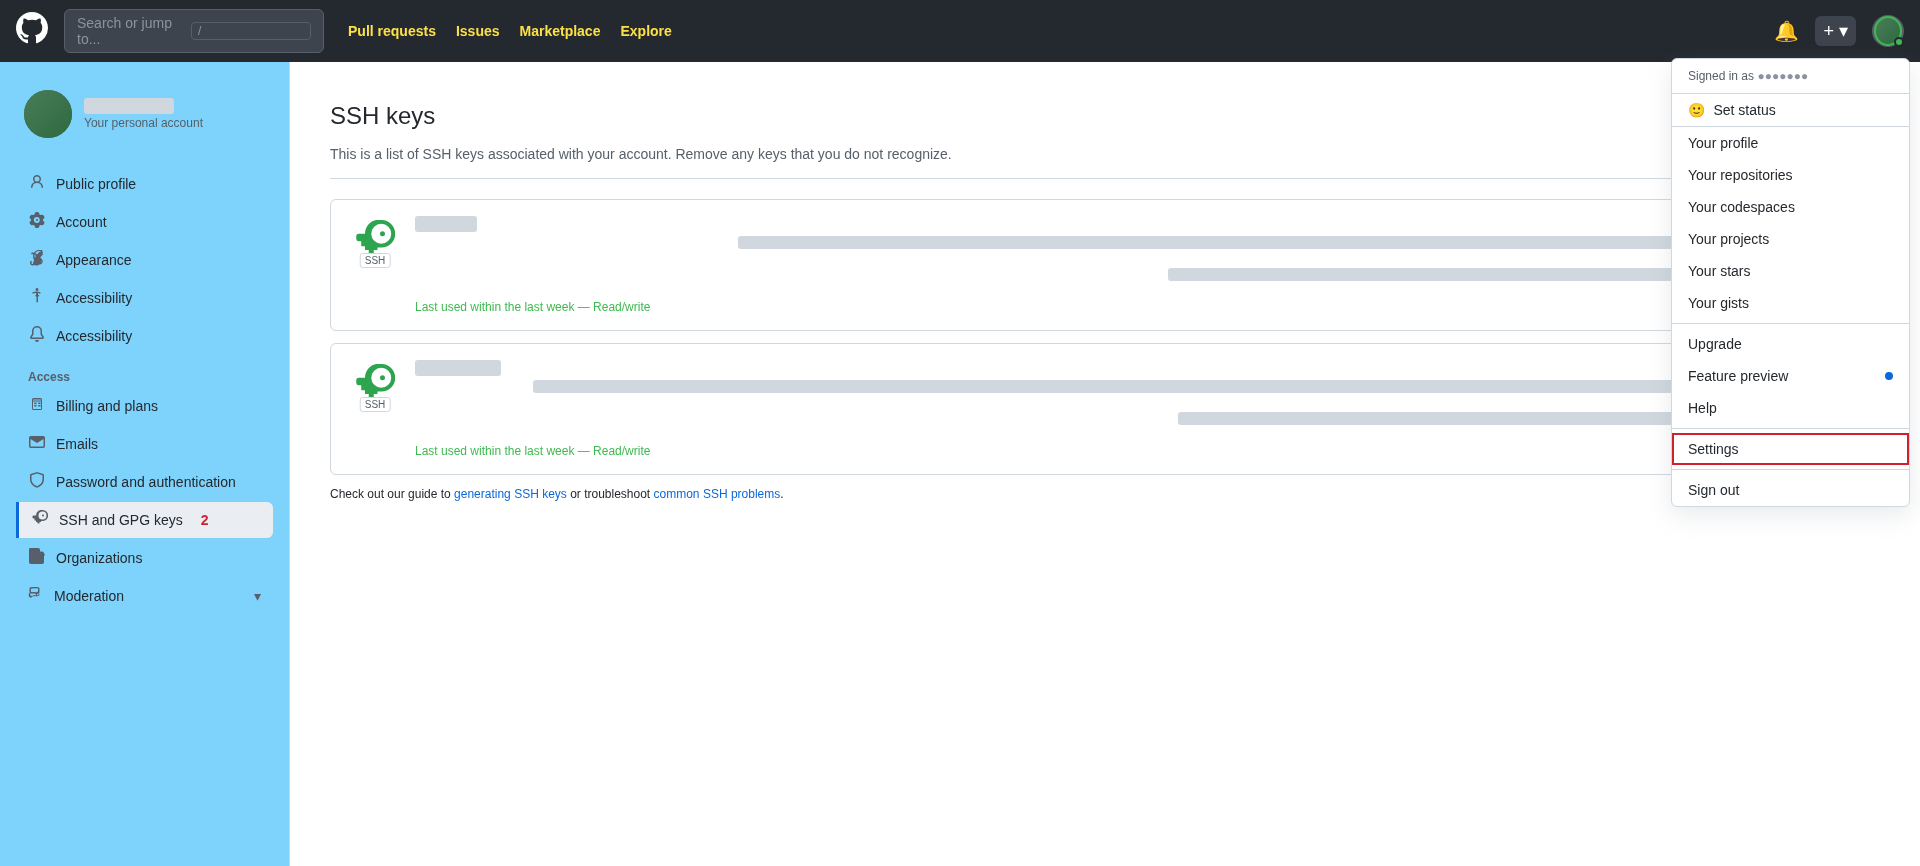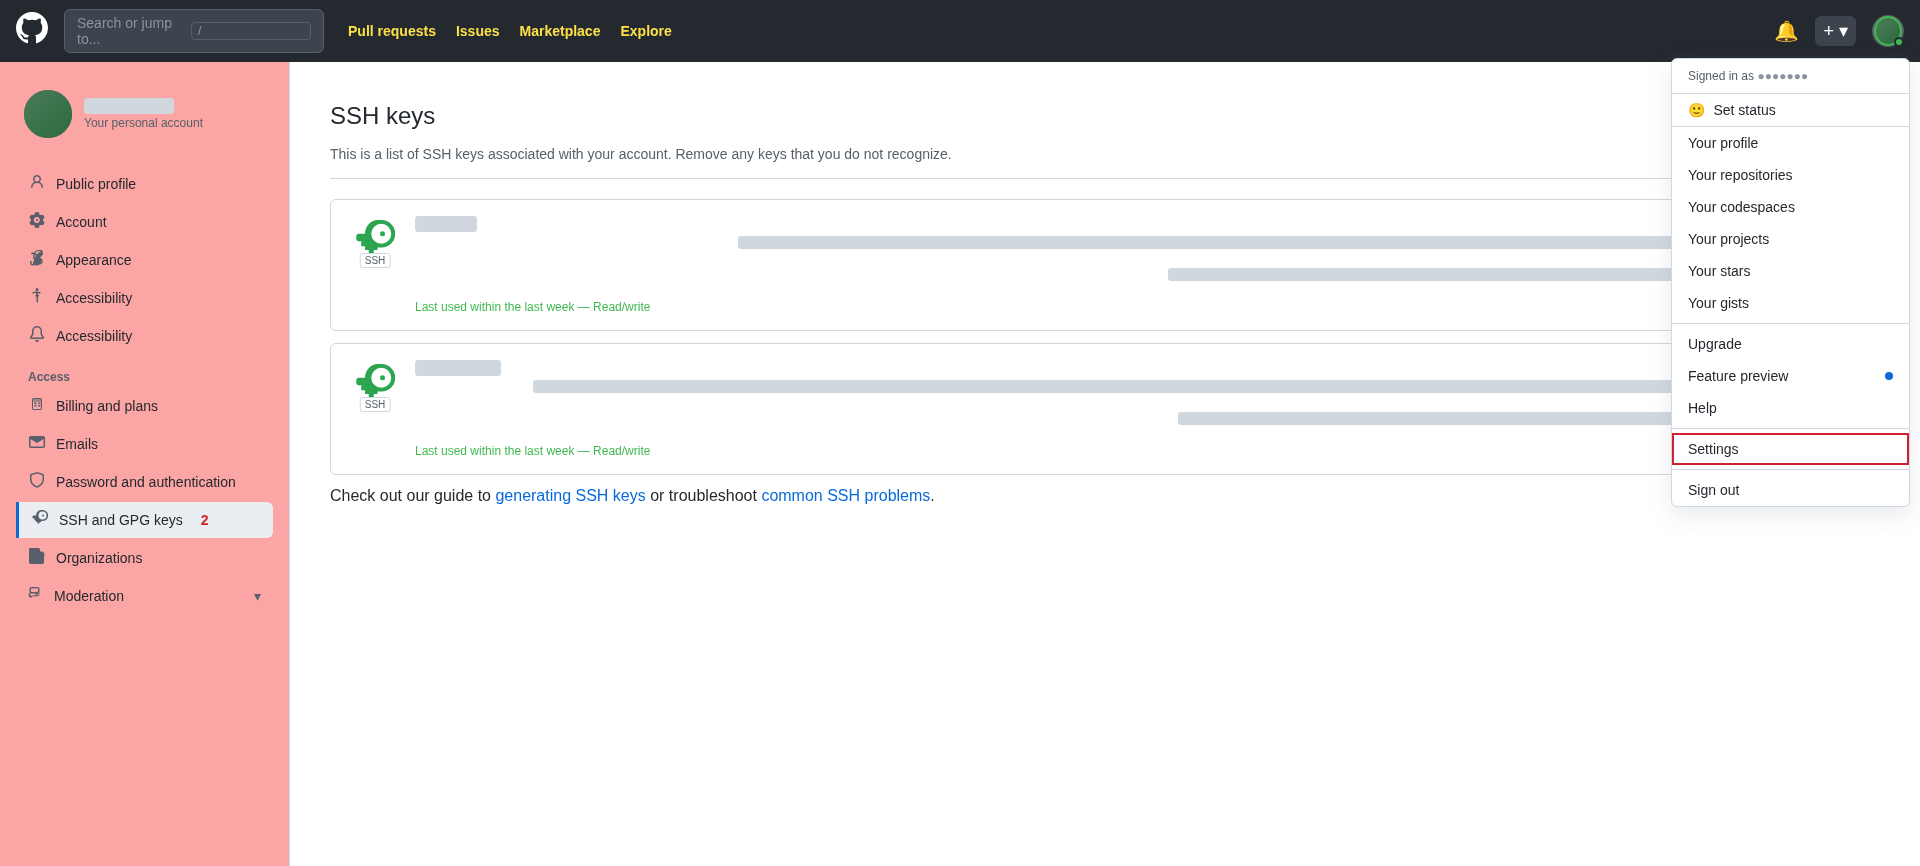--- a/index.html
+++ b/index.html
@@ -92,21 +92,21 @@
     .page-layout {
       display: flex;
       min-height: calc(100vh - 62px);
     }
 
     
     .sidebar {
       width: 290px;
       min-width: 290px;
       padding: 20px 16px;
-      background: #fca5a5;
+      background: #7dd3fc;
       border-right: 1px solid #d0d7de;
     }
     .sidebar-user {
       display: flex;
       align-items: center;
       gap: 12px;
       margin-bottom: 20px;
       padding: 8px;
     }
     .sidebar-avatar {
@@ -237,21 +237,21 @@
       background: white;
       border: 1px solid #d0d7de;
       border-radius: 6px;
       padding: 5px 12px;
       font-size: 12px;
       cursor: pointer;
       color: #24292f;
     }
 
     .footer-text {
-      font-size: 16px;
+      font-size: 12px;
       color: #24292f;
     }
     .footer-text a { color: #0969da; text-decoration: none; }
 
     
     .annotation {
       font-size: 18px;
       font-weight: bold;
       color: #cf222e;
       margin-right: 4px;

